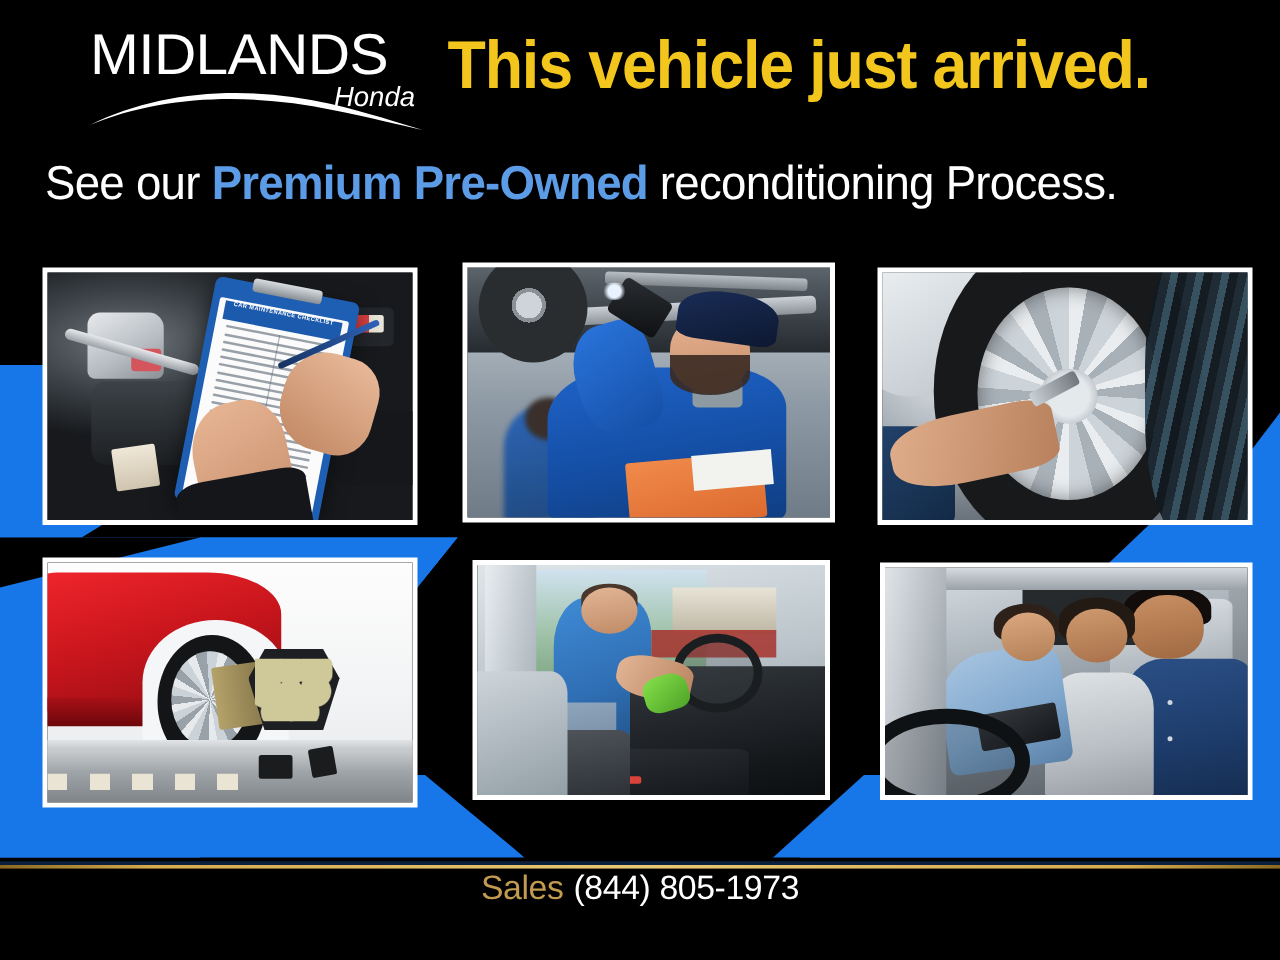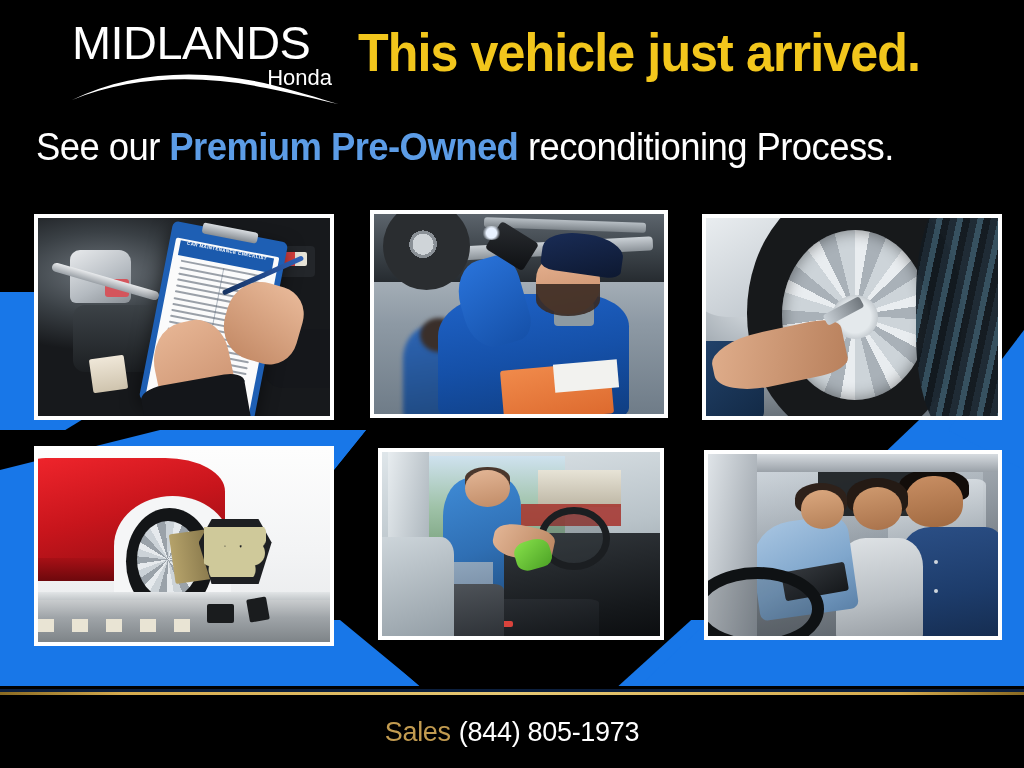--- a/index.html
+++ b/index.html
@@ -59,20 +59,21 @@
   .logo-honda {
     position: absolute;
     right: 8px;
     top: 48px;
     color: #ffffff;
     font-size: 22px;
     font-weight: 400;
     letter-spacing: 0px;
     line-height: 24px;
     white-space: nowrap;
+    font-style: italic;
   }
   .logo-swoosh {
     position: absolute;
     left: -2px;
     top: 52px;
     width: 272px;
     height: 38px;
   }
 
   .headline {
@@ -631,21 +632,20 @@
   .footer {
     position: absolute;
     left: 0; top: 695px; width: 1024px; height: 73px;
     background: #000;
     z-index: 25;
   }
   .footer-row {
     position: absolute;
     left: 0; top: 0; width: 1024px; height: 73px;
     display: flex;
-    align-items: center;
     justify-content: center;
     gap: 86px;
     white-space: nowrap;
   }
   .f-item { font-size: 27px; line-height: 30px; letter-spacing: -0.3px; }
   .f-gold { color: #C29B50; }
   .f-white { color: #ffffff; }
   .f-sp { display: inline-block; width: 8px; }
 </style>
 </head>

